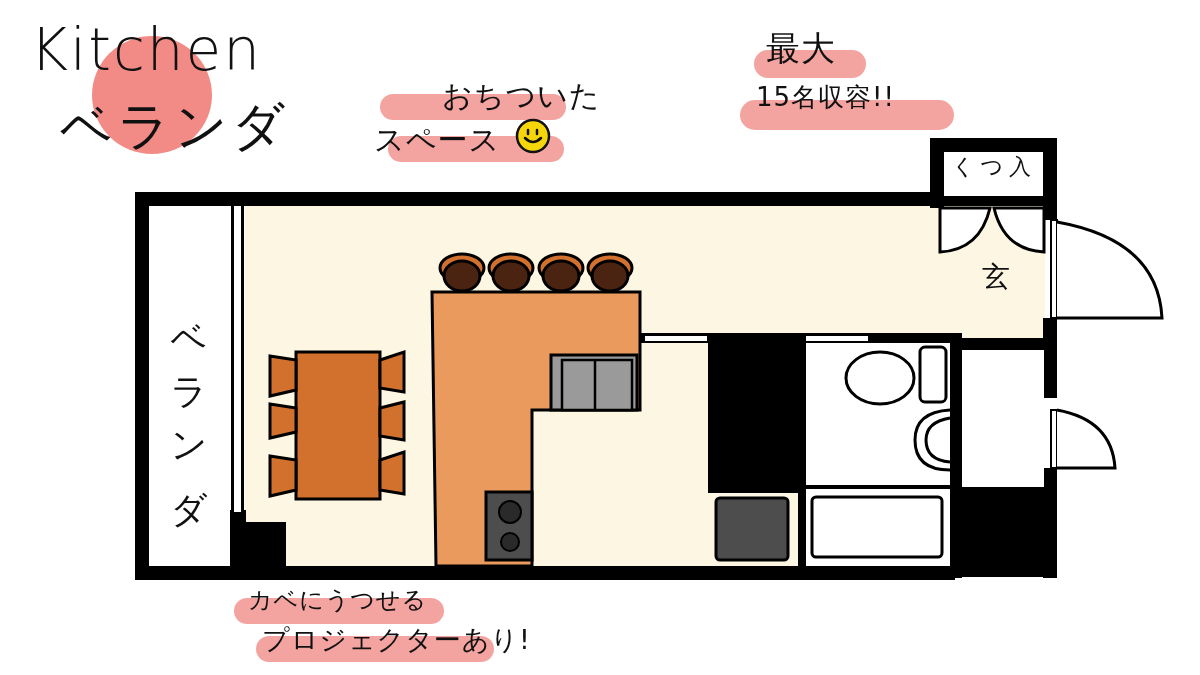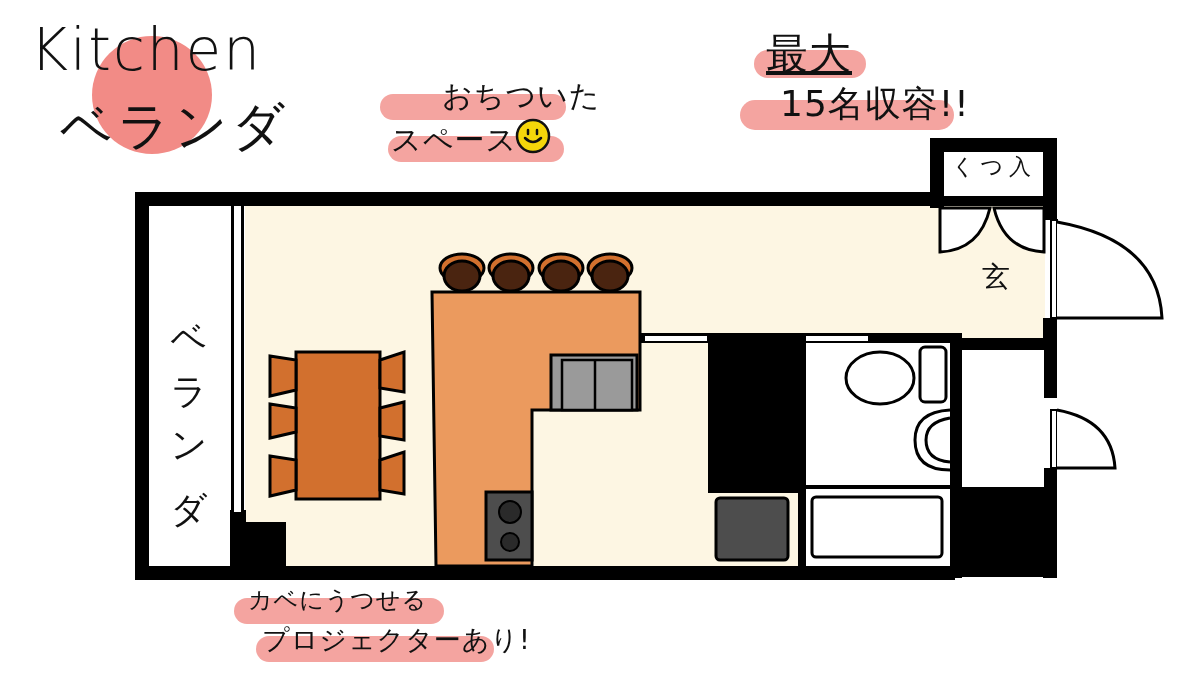--- a/index.html
+++ b/index.html
@@ -17,34 +17,34 @@
 </head>
 <body>
 
 <div class="abs" style="left:92px;top:36px;width:120px;height:118px;border-radius:50%;background:#f28b86;"></div>
 <div class="label title-en" style="left:30px;top:16px;text-align:center;">Kitchen</div>
 <div class="label title-jp" style="left:60px;top:92px;">ベランダ</div>
 
 <div class="hl" style="left:380px;top:94px;width:186px;height:26px;"></div>
 <div class="hl" style="left:388px;top:136px;width:176px;height:26px;"></div>
 <div class="label note" style="left:394px;top:76px;margin-left:48px;">おちついた</div>
-<div class="label note" style="left:391px;top:120px;">スペース</div>
+<div class="label note" style="left:374px;top:120px;">スペース</div>
 <div class="abs" style="left:515px;top:118px;width:36px;height:36px;">
   <svg width="36" height="36" viewBox="0 0 36 36">
     <circle cx="18" cy="18" r="16" fill="#f5d60a" stroke="#111" stroke-width="2.5"></circle>
     <line x1="13" y1="12" x2="13" y2="16" stroke="#111" stroke-width="2.5" stroke-linecap="round"></line>
     <line x1="22" y1="12" x2="22" y2="16" stroke="#111" stroke-width="2.5" stroke-linecap="round"></line>
     <path d="M10 20 Q18 28 26 20" fill="none" stroke="#111" stroke-width="2.5" stroke-linecap="round"></path>
   </svg>
 </div>
 
 <div class="hl" style="left:754px;top:50px;width:112px;height:28px;"></div>
 <div class="hl" style="left:740px;top:100px;width:214px;height:30px;"></div>
-<div class="label note" style="left:766px;top:26px;font-size:42px;text-decoration:underline;">最大</div>
-<div class="label note" style="left:780px;top:80px;font-size:36px;">15名収容!!</div>
+<div class="label note" style="left:766px;top:26px;font-size:34px;">最大</div>
+<div class="label note" style="left:756px;top:80px;font-size:26px;">15名収容!!</div>
 
 <div class="hl" style="left:234px;top:598px;width:210px;height:26px;"></div>
 <div class="hl" style="left:256px;top:636px;width:238px;height:26px;"></div>
 <div class="label note" style="left:248px;top:584px;font-size:24px;text-align:center;">カベにうつせる</div>
 <div class="label note" style="left:262px;top:622px;font-size:27px;">プロジェクターあり!</div>
 
 <svg width="1200" height="675" viewBox="0 0 1200 675" style="pointer-events:none;">
 
   <rect x="245" y="205" width="690" height="363" fill="#fdf6e3"></rect>
   <rect x="930" y="205" width="115" height="135" fill="#fdf6e3"></rect>

